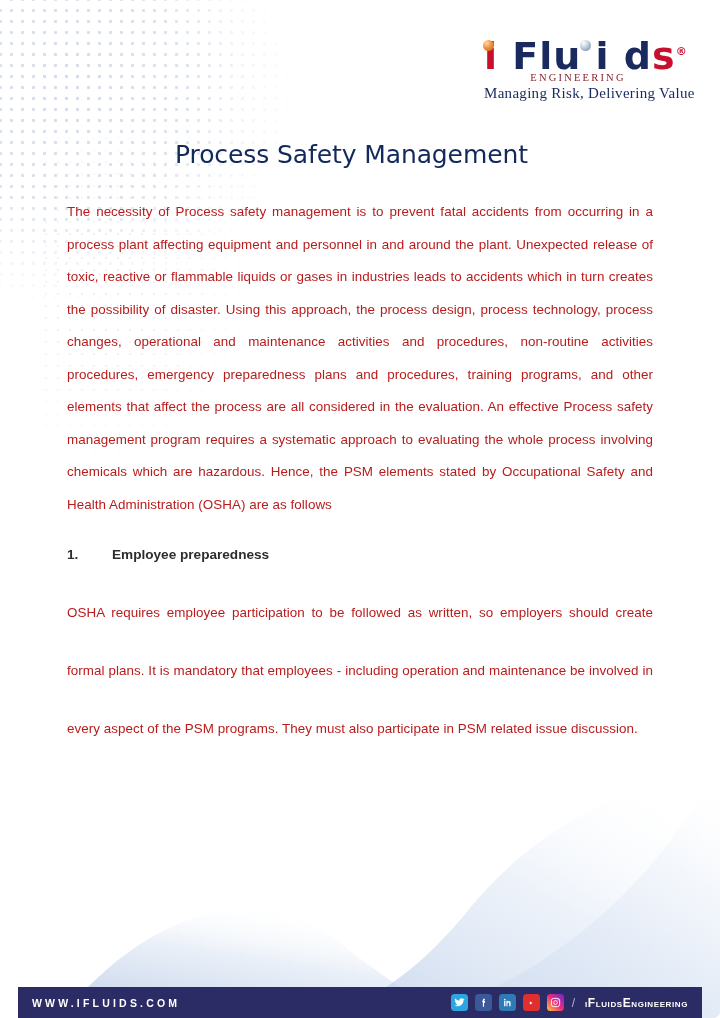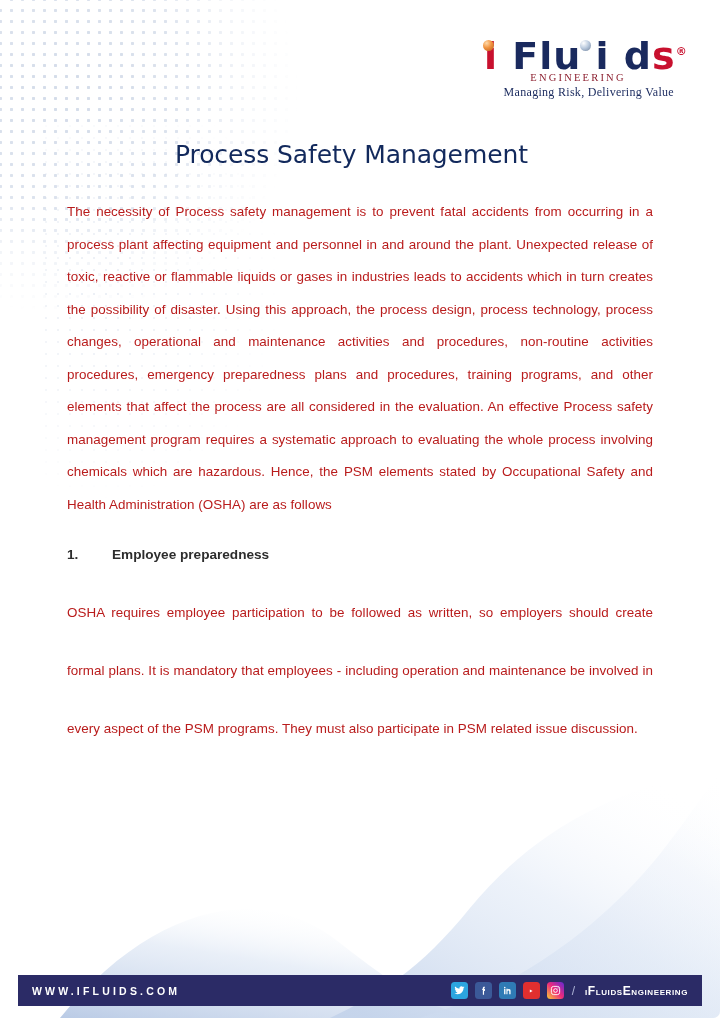--- a/index.html
+++ b/index.html
@@ -114,21 +114,21 @@
     font-family: "Liberation Serif", serif;
     font-size: 10.5px;
     letter-spacing: 2.2px;
     color: #8c1f2f;
     text-align: center;
     margin-top: -4px;
     margin-right: 2px;
   }
   .logo-tagline {
     font-family: "Liberation Serif", serif;
-    font-size: 12px;
+    font-size: 15px;
     color: #1a2a5e;
     letter-spacing: .3px;
     margin-top: 2px;
     text-align: right;
     white-space: nowrap;
   }
 
   
   .content {
     position: absolute;
@@ -167,21 +167,21 @@
   .heading-num .num {
     width: 45px;
     flex: 0 0 45px;
   }
 
   
   .footer-bar {
     position: absolute;
     left: 18px;
     right: 18px;
-    bottom: 12px;
+    bottom: 0;
     height: 31px;
     background: #2b2b66;
     display: flex;
     align-items: center;
     justify-content: space-between;
     padding: 3px 14px;
     box-sizing: border-box;
   }
   .footer-url {
     color: #ffffff;

